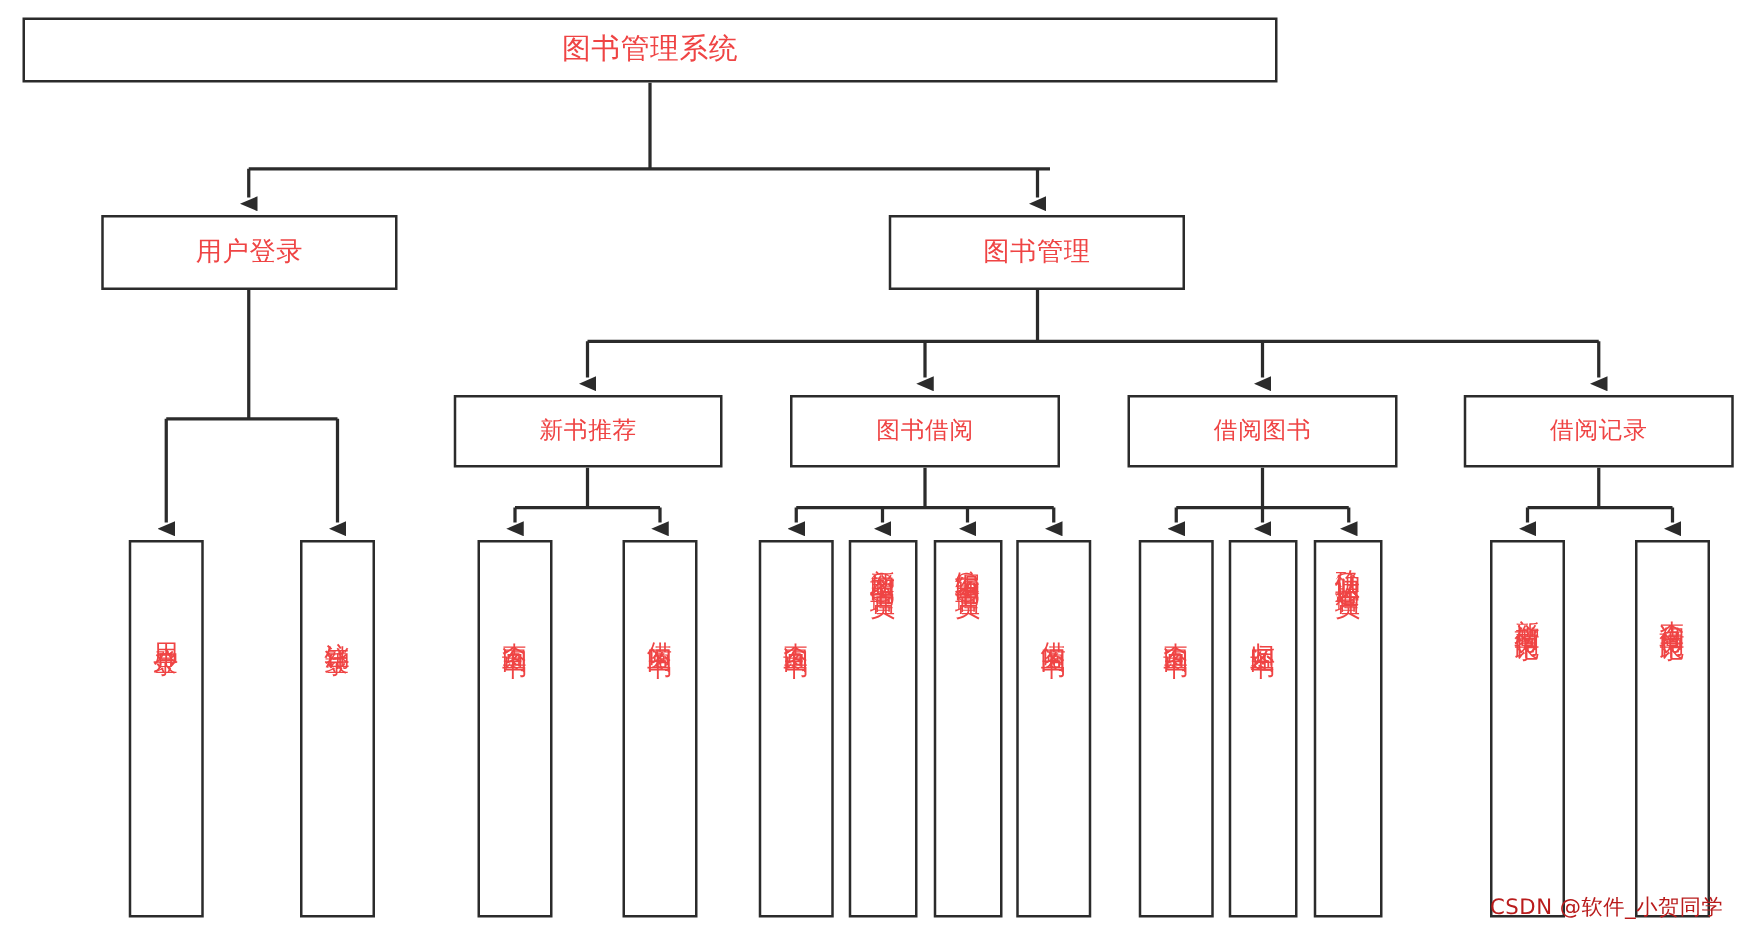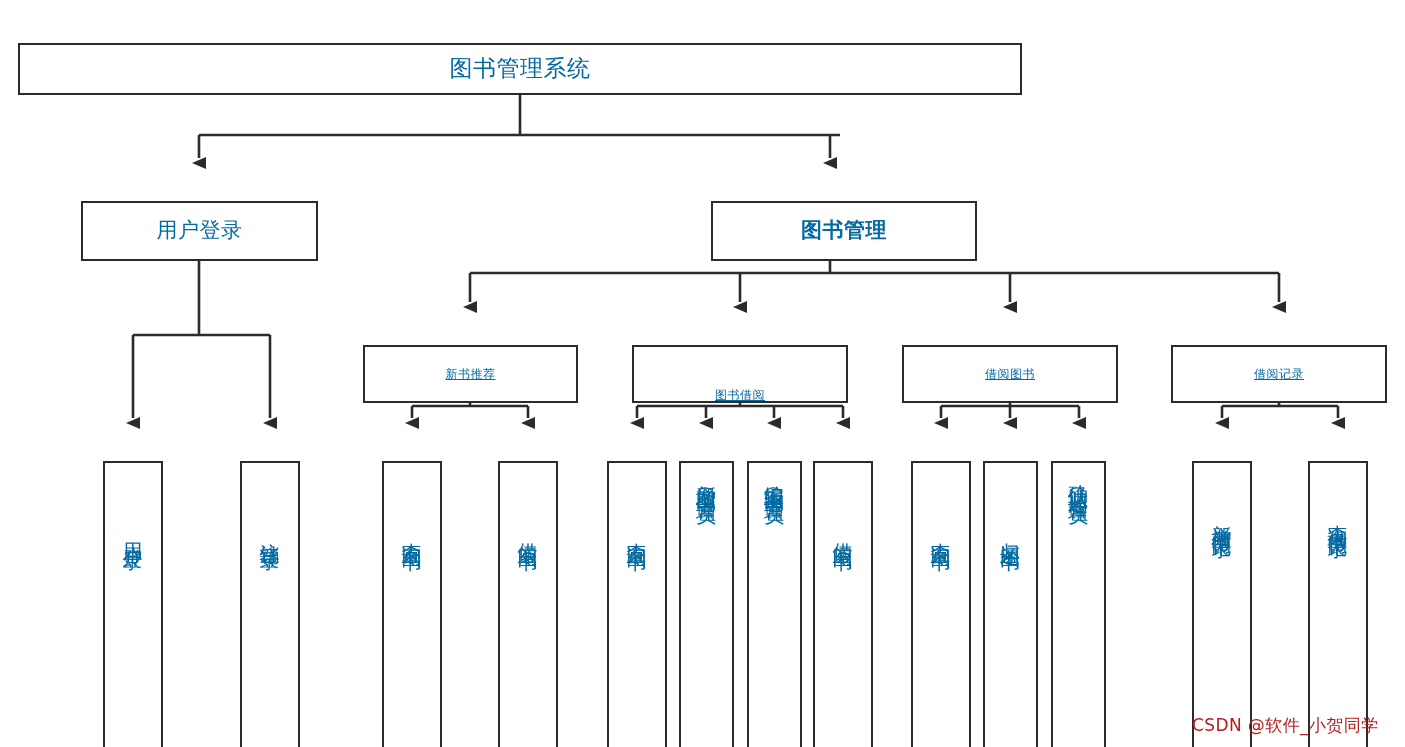--- a/index.html
+++ b/index.html
@@ -26,38 +26,36 @@
     pointer-events: none;
   }
   .node {
     position: absolute;
     box-sizing: border-box;
     background: #ffffff;
     border: 2px solid #2b2b2b;
     display: flex;
     align-items: center;
     justify-content: center;
-    color: #0369a1;
-    margin-top: 29px;
+    color: #ef4444;
   }
   .node .lbl {
     display: block;
     text-align: center;
     line-height: 1.02;
     letter-spacing: 0.5px;
   }
   .node.root {
     font-size: 23px;
   }
   .node.lvl2 {
     font-size: 21px;
   }
   .node.lvl3 {
-    font-size: 12px;
-    text-decoration: underline;
+    font-size: 19px;
   }
   
   .node.leaf {
     font-size: 20px;
     align-items: flex-start;
     justify-content: center;
     padding-top: 6px;
   }
   .node.leaf .lbl {
     writing-mode: vertical-rl;
@@ -141,28 +139,28 @@
     </g>
   </svg>
 
   <div class="node root" style="left:18px; top:14px; width:1004px; height:52px;">
     <span class="lbl">图书管理系统</span>
   </div>
 
   <div class="node lvl2" style="left:81px; top:172px; width:237px; height:60px;">
     <span class="lbl">用户登录</span>
   </div>
-  <div class="node lvl2" style="left:711px; top:172px; width:266px; height:60px;font-weight:bold;">
+  <div class="node lvl2" style="left:711px; top:172px; width:237px; height:60px;">
     <span class="lbl">图书管理</span>
   </div>
 
   <div class="node lvl3" style="left:363px; top:316px; width:215px; height:58px;">
     <span class="lbl">新书推荐</span>
   </div>
-  <div class="node lvl3" style="left:632px; top:316px; width:216px; height:58px;align-items:flex-end;">
+  <div class="node lvl3" style="left:632px; top:316px; width:216px; height:58px;">
     <span class="lbl">图书借阅</span>
   </div>
   <div class="node lvl3" style="left:902px; top:316px; width:216px; height:58px;">
     <span class="lbl">借阅图书</span>
   </div>
   <div class="node lvl3" style="left:1171px; top:316px; width:216px; height:58px;">
     <span class="lbl">借阅记录</span>
   </div>
 
   <div class="node leaf mid" style="left:103px; top:432px; width:60px; height:302px;">

